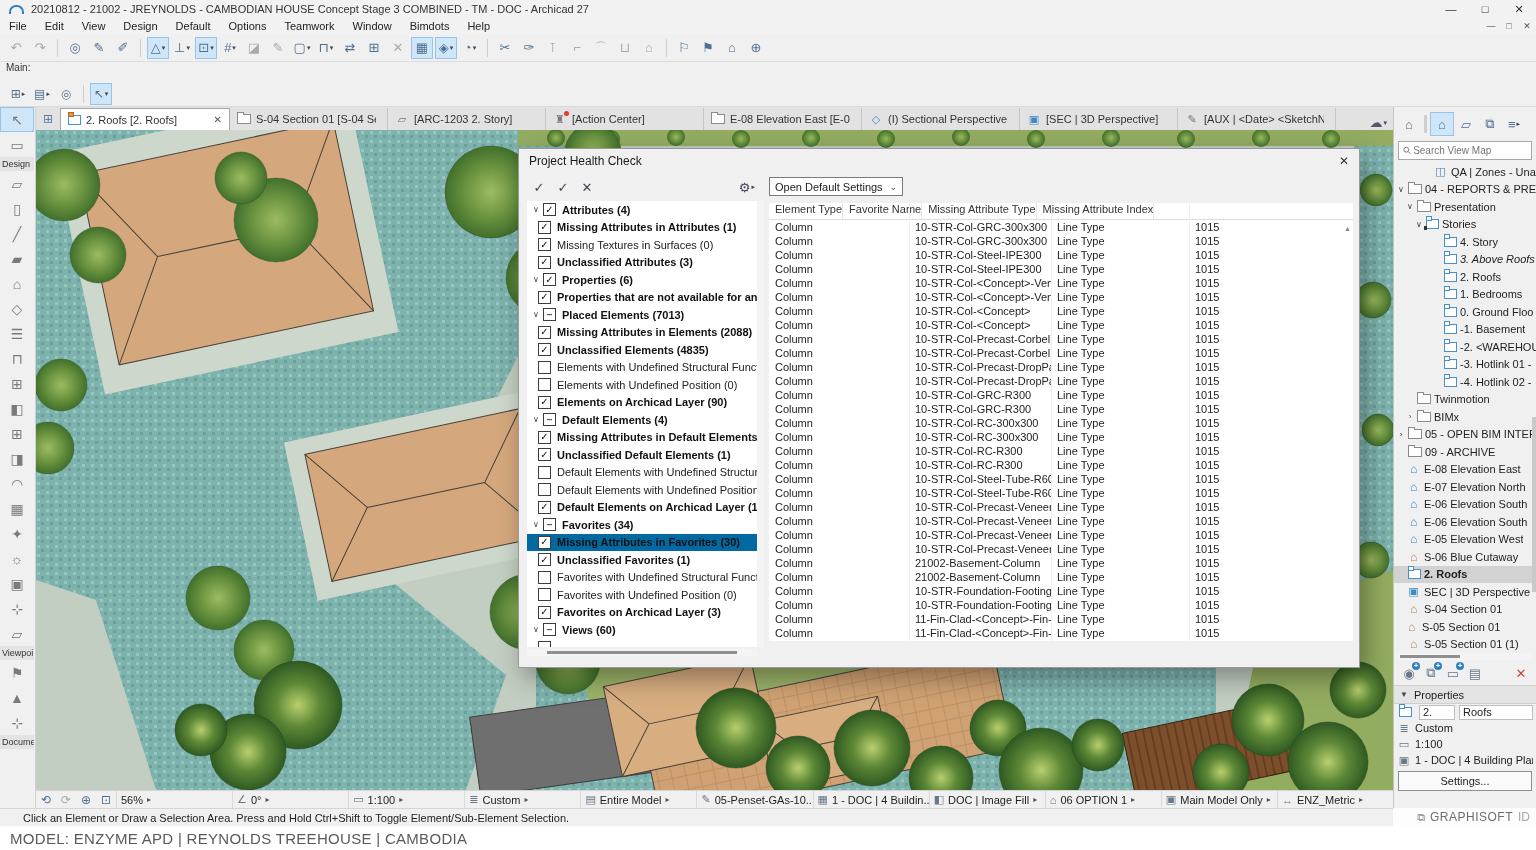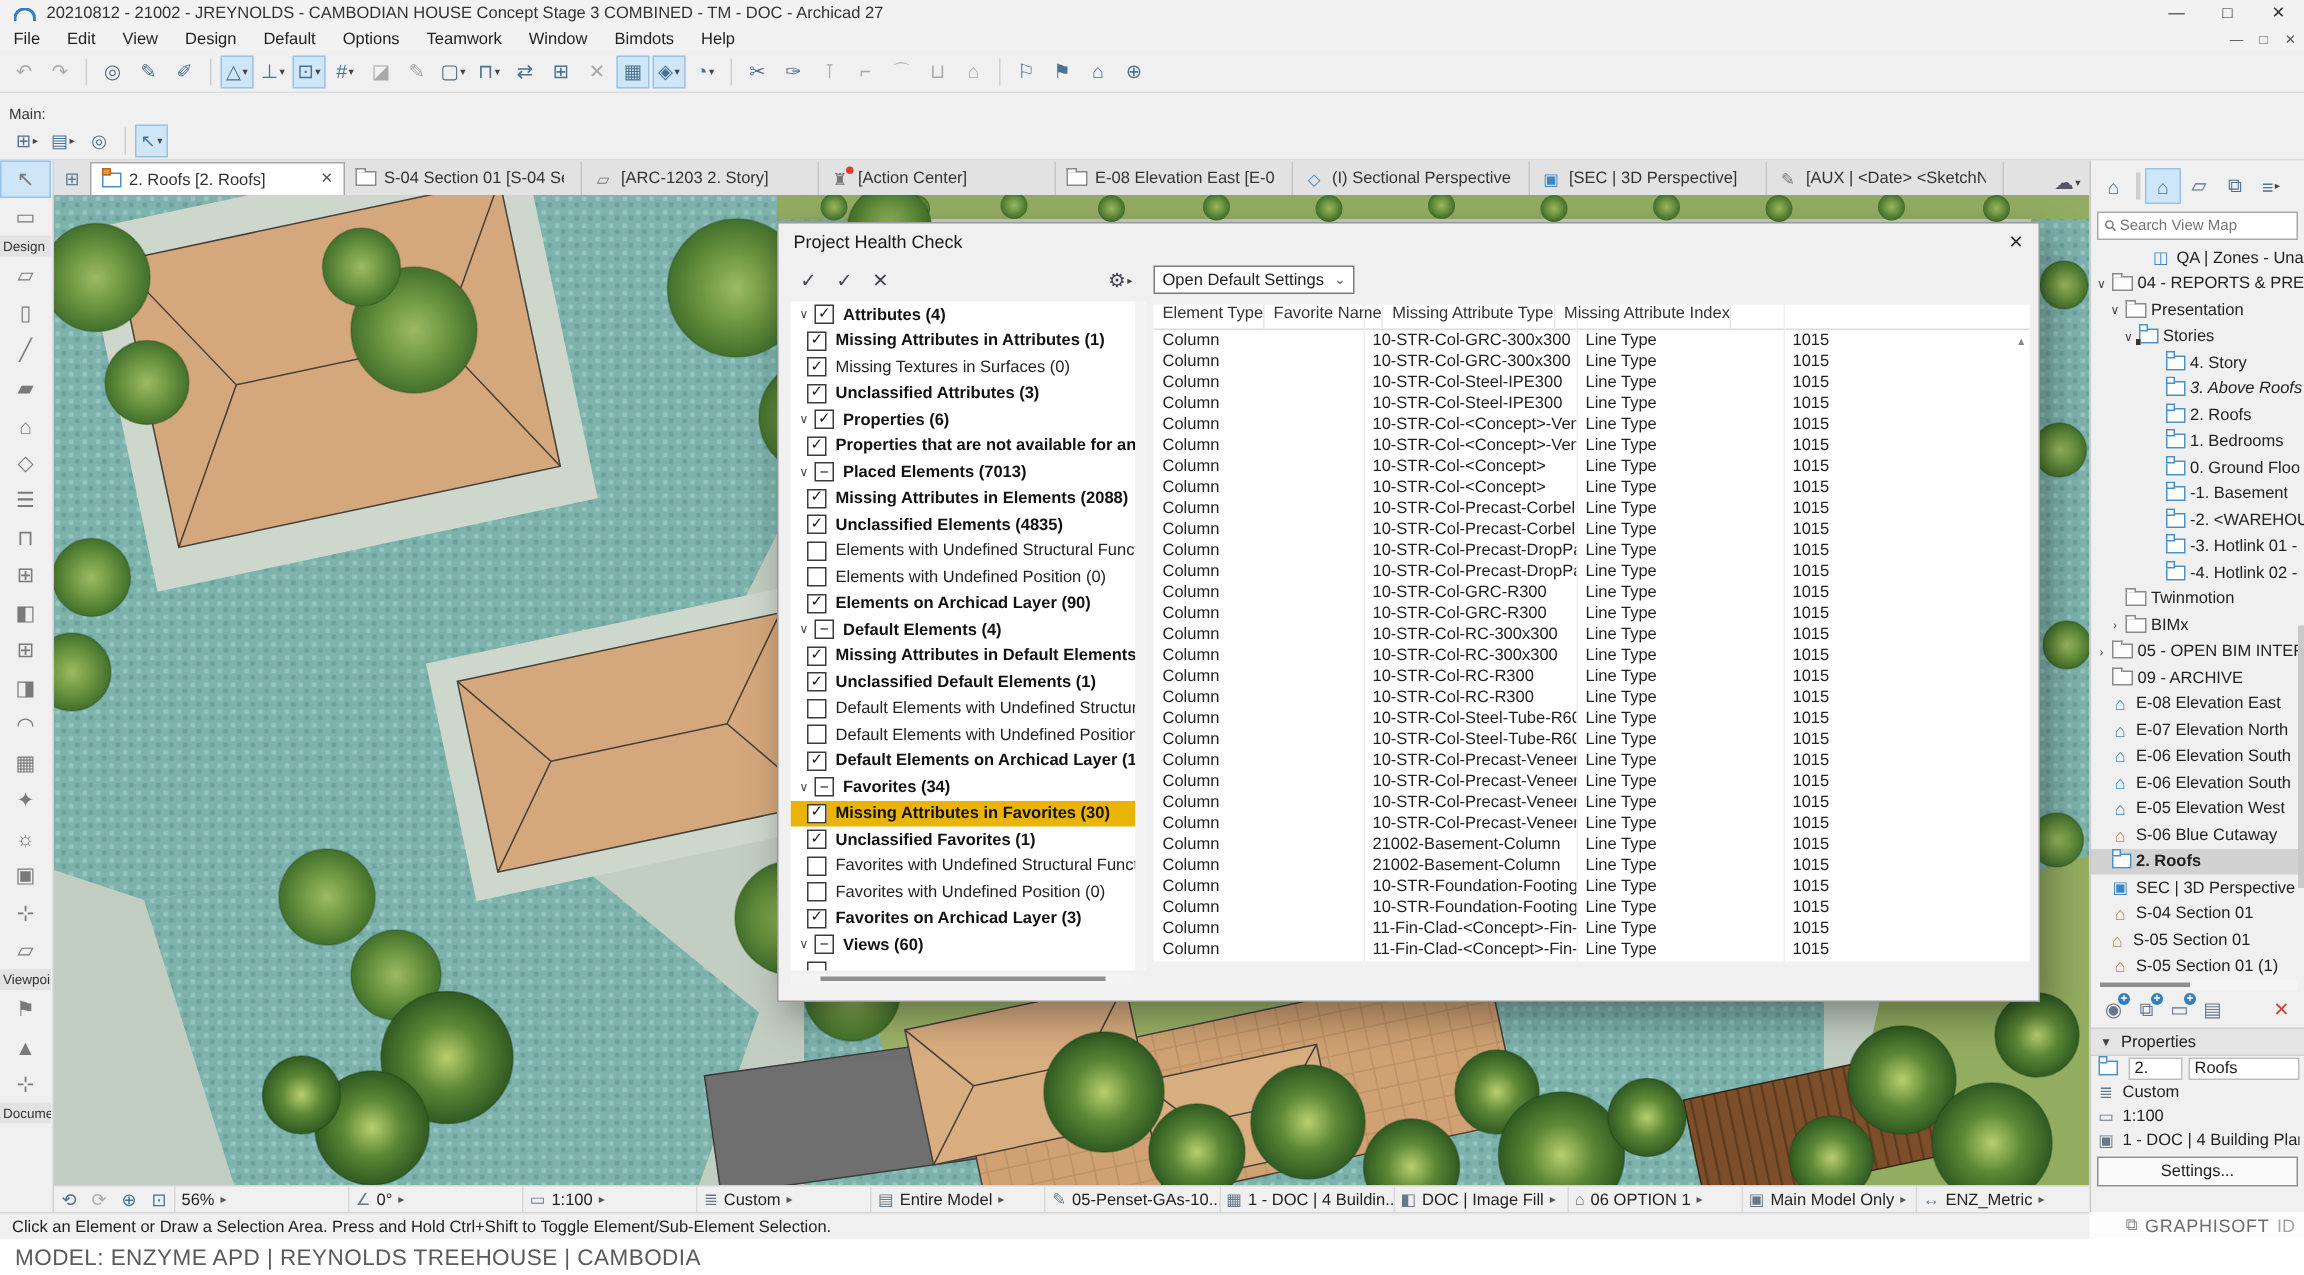--- a/index.html
+++ b/index.html
@@ -19,21 +19,21 @@
   #mdicontrols{margin-left:auto;display:flex;}
   #mdicontrols span{width:18px;text-align:center;font-size:9px;color:#555;}
   
   #toolbar{left:0;top:34px;width:1536px;height:28px;background:#f0f0f0;border-bottom:1px solid #dcdcdc;display:flex;align-items:center;padding-left:4px;box-sizing:border-box;}
   .titem{min-width:20px;height:20px;display:inline-flex;align-items:center;justify-content:center;font-size:13px;color:#4d7194;margin:0 1px;border:1px solid transparent;}
   .titem.hl{background:#cfe6f9;border:1px solid #97c3e8;}
   .titem.gray{color:#a9a9a9;}
   .titem.sep{min-width:1px;width:1px;height:18px;background:#cfcfcf;margin:0 5px;border:none;}
   .ddv{font-size:7px;color:#444;margin-left:1px;}
   
-  #mainlabel{left:0;top:62px;width:1536px;height:20px;background:#f0f0f0;display:flex;align-items:flex-end;padding-left:6px;box-sizing:border-box;color:#333;font-size:10px;}
+  #mainlabel{left:0;top:62px;width:1536px;height:20px;background:#f0f0f0;display:flex;align-items:flex-start;padding-left:6px;box-sizing:border-box;color:#333;font-size:10px;}
   #minirow{left:0;top:82px;width:1536px;height:25px;background:#f0f0f0;display:flex;align-items:center;padding-left:6px;box-sizing:border-box;border-bottom:1px solid #dadada;}
   #minirow .titem{font-size:12px;}
   
   #tabbar{left:36px;top:107px;width:1357px;height:23px;background:#e2e2e2;display:flex;align-items:flex-end;}
   #tabgrid{width:24px;height:22px;display:flex;align-items:center;justify-content:center;color:#5b7globalc;color:#5b7d9c;font-size:12px;}
   .tab{height:22px;display:flex;align-items:center;padding:0 7px;box-sizing:border-box;border-right:1px solid #c6c6c6;width:158px;overflow:hidden;white-space:nowrap;color:#333;}
   .tab.active{background:#fff;border:1px solid #a8a8a8;border-bottom:none;width:170px;}
   .tab .tlbl{overflow:hidden;white-space:nowrap;flex:1;}
   .tab .tclose{margin-left:4px;color:#555;font-size:10px;}
   .tabicon{width:14px;height:11px;margin-right:5px;position:relative;display:inline-flex;align-items:center;justify-content:center;flex:none;}
@@ -57,21 +57,21 @@
   #canvas{left:36px;top:130px;width:1357px;height:660px;overflow:hidden;}
   
   #dialog{left:518px;top:148px;width:842px;height:520px;background:#f0f0f0;border:1px solid #9a9a9a;box-shadow:6px 10px 24px rgba(0,0,0,.35);box-sizing:border-box;}
   #dlg-title{height:24px;display:flex;align-items:center;padding:0 10px;font-size:12px;color:#1a1a1a;}
   #dlg-close{margin-left:auto;font-size:12px;color:#333;}
   #dlg-tools{position:absolute;left:8px;top:26px;width:228px;height:24px;display:flex;align-items:center;}
   .dtool{width:24px;height:20px;display:inline-flex;align-items:center;justify-content:center;font-size:13px;color:#445;}
   #dlg-gear{margin-left:auto;display:flex;align-items:center;color:#445;font-size:13px;}
   #ptree{position:absolute;left:8px;top:52px;width:230px;height:446px;background:#fff;overflow:hidden;}
   .ptree-row{height:17.5px;display:flex;align-items:center;white-space:nowrap;}
-  .ptree-row.sel{background:#eab308;}
+  .ptree-row.sel{background:#0369a1;}
   .chev{width:14px;font-size:8px;color:#444;text-align:center;flex:none;}
   .chev:empty{width:0;}
   .cb{width:11px;height:11px;border:1px solid #3c3c3c;background:#fff;flex:none;display:inline-flex;align-items:center;justify-content:center;font-size:10px;line-height:1;color:#111;margin-right:6px;}
   .cb.checked::after{content:"✓";font-weight:bold;}
   .cb.partial::after{content:"–";color:#555;font-weight:bold;}
   .lbl{overflow:hidden;white-space:nowrap;}
   .lbl.b{font-weight:bold;color:#111;}
   #ptree-hscroll{position:absolute;left:8px;top:500px;width:230px;height:7px;background:#f4f4f4;}
   #ptree-hscroll .thumb{position:absolute;left:20px;top:2px;width:190px;height:3px;background:#8f8f8f;}
   #ptree-vscroll{position:absolute;left:238px;top:52px;width:7px;height:446px;background:#f4f4f4;}
@@ -124,21 +124,21 @@
   .picon{width:14px;flex:none;display:inline-flex;justify-content:center;color:#66788a;font-size:11px;position:relative;}
   #sb-settings{margin:3px 4px 0 4px;height:18px;background:#fafafa;border:1px solid #8f8f8f;display:flex;align-items:center;justify-content:center;color:#222;}
   
   #quickbar{left:36px;top:790px;width:1357px;height:18px;background:#f0f0f0;border-top:1px solid #d5d5d5;display:flex;align-items:center;box-sizing:border-box;overflow:hidden;}
   .qnav{width:20px;height:16px;display:inline-flex;align-items:center;justify-content:center;color:#4d7194;font-size:12px;}
   .qnav.gray{color:#aaa;}
   .qseg{display:flex;align-items:center;height:100%;border-left:1px solid #d9d9d9;padding:0 4px;gap:4px;white-space:nowrap;overflow:hidden;}
   .qseg .qicon{color:#66788a;font-size:11px;}
   .qseg .qval{color:#222;}
   .qseg .qarr{color:#555;font-size:8px;}
-  #statusbar{left:0;top:808px;width:1393px;height:18px;background:#f0f0f0;border-top:1px solid #d5d5d5;display:flex;align-items:center;padding-left:8px;box-sizing:border-box;color:#222;}
+  #statusbar{left:0;top:808px;width:1393px;height:18px;background:#f0f0f0;border-top:1px solid #d5d5d5;display:flex;align-items:center;padding-left:23px;box-sizing:border-box;color:#222;}
   #brandbar{left:1393px;top:808px;width:143px;height:18px;background:#fdfdfd;display:flex;align-items:center;justify-content:flex-end;padding-right:6px;box-sizing:border-box;gap:5px;}
   #brandbar .bicon{color:#888;font-size:11px;}
   #brand-name{color:#6d6d6d;font-size:12px;letter-spacing:.5px;}
   #brand-suffix{color:#a5a5a5;font-size:12px;}
   #footer{left:0;top:826px;width:1536px;height:24px;background:#fff;display:flex;align-items:center;padding-left:10px;box-sizing:border-box;}
   #footer span{font-size:15px;color:#5a5a5a;letter-spacing:.3px;}
 </style>
 </head>
 <body>
 

